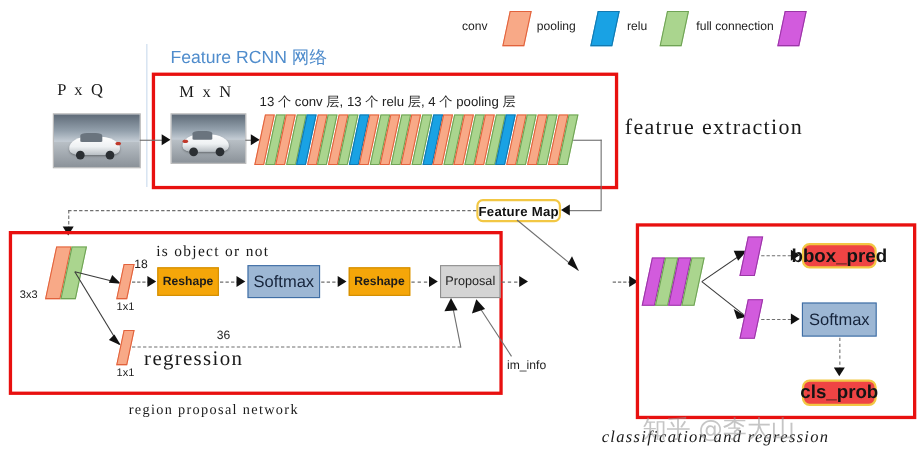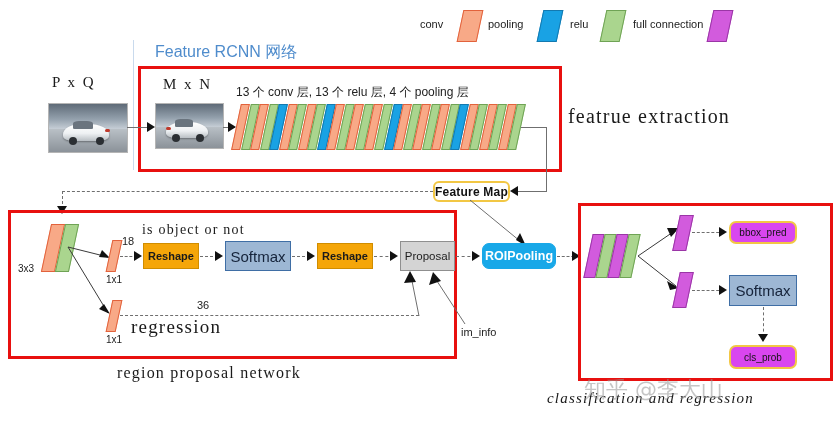--- a/index.html
+++ b/index.html
@@ -19,22 +19,22 @@
   .node{display:flex;align-items:center;justify-content:center;
         text-align:center;box-sizing:border-box;}
   .node-orange{background:#f5a609;border:1px solid #d08d00;color:#1b1b1b;
                font-size:11px;font-weight:600;}
   .node-softmax{background:#9db7d4;border:1.6px solid #3f6ea5;color:#15233a;
                 font-size:15px;}
   .node-gray{background:#d4d4d4;border:1.5px solid #8f8f8f;color:#1d1d1d;
              font-size:11.5px;}
   .node-roi{background:#18a8e8;border:1px solid #18a8e8;border-radius:7px;
             color:#ffffff;font-size:12.5px;font-weight:600;}
-  .node-yellow{background:#d946ef;border:2.2px solid #f2c744;border-radius:7px;
-               color:#141414;font-size:10px;font-weight:400;}
+  .node-yellow{background:#ef4444;border:2.2px solid #f2c744;border-radius:7px;
+               color:#141414;font-size:17px;font-weight:700;}
   .node-featmap{background:#ffffff;border:2.2px solid #f2c744;border-radius:6px;
                 color:#111;font-size:12px;font-weight:700;letter-spacing:.2px;}
 
   
   .pg{position:absolute;transform:skewX(-12deg);box-sizing:border-box;}
   .pg-conv{background:#f8a987;border:1px solid #e2623c;}
   .pg-relu{background:#aad58e;border:1px solid #6fa355;}
   .pg-pool{background:#19a2e4;border:1px solid #1379b0;}
   .pg-fc  {background:#d25bdd;border:1px solid #9a36a6;}
 
@@ -234,23 +234,22 @@
 
   <div class="abs sans" style="left:461px;top:326px;font-size:11px;">im_info</div>
   <svg class="abs" style="left:425px;top:268px;width:50px;height:60px;">
     <line x1="40" y1="56" x2="10" y2="10" stroke="#6f6f6f" stroke-width="1"></line>
     <polygon points="8,4 4,17 16,13" fill="#111"></polygon>
   </svg>
 
   <div class="hline dash" style="left:456px;top:256px;width:20px;"></div>
   <div class="arrow-r" style="left:472px;top:251px;"></div>
 
-  <div class="abs mono" style="left:117px;top:364px;font-size:16px;">region proposal network</div>
-
-  <div class="node node-roi abs" style="left:482px;top:243px;width:74px;height:26px;">ROIPooling</div>
+  <div class="abs mono" style="left:117px;top:364px;font-size:13px;">region proposal network</div>
+
 
   <div class="hline dash" style="left:557px;top:256px;width:22px;"></div>
   <div class="arrow-r" style="left:572px;top:251px;"></div>
 
   <div class="abs redbox" style="left:578px;top:203px;width:249px;height:172px;"></div>
 
   <span class="pg pg-fc" style="left:588px;top:234px;width:12px;height:44px;"></span>
   <span class="pg pg-relu" style="left:600px;top:234px;width:12px;height:44px;"></span>
   <span class="pg pg-fc" style="left:612px;top:234px;width:12px;height:44px;"></span>
   <span class="pg pg-relu" style="left:624px;top:234px;width:12px;height:44px;"></span>

